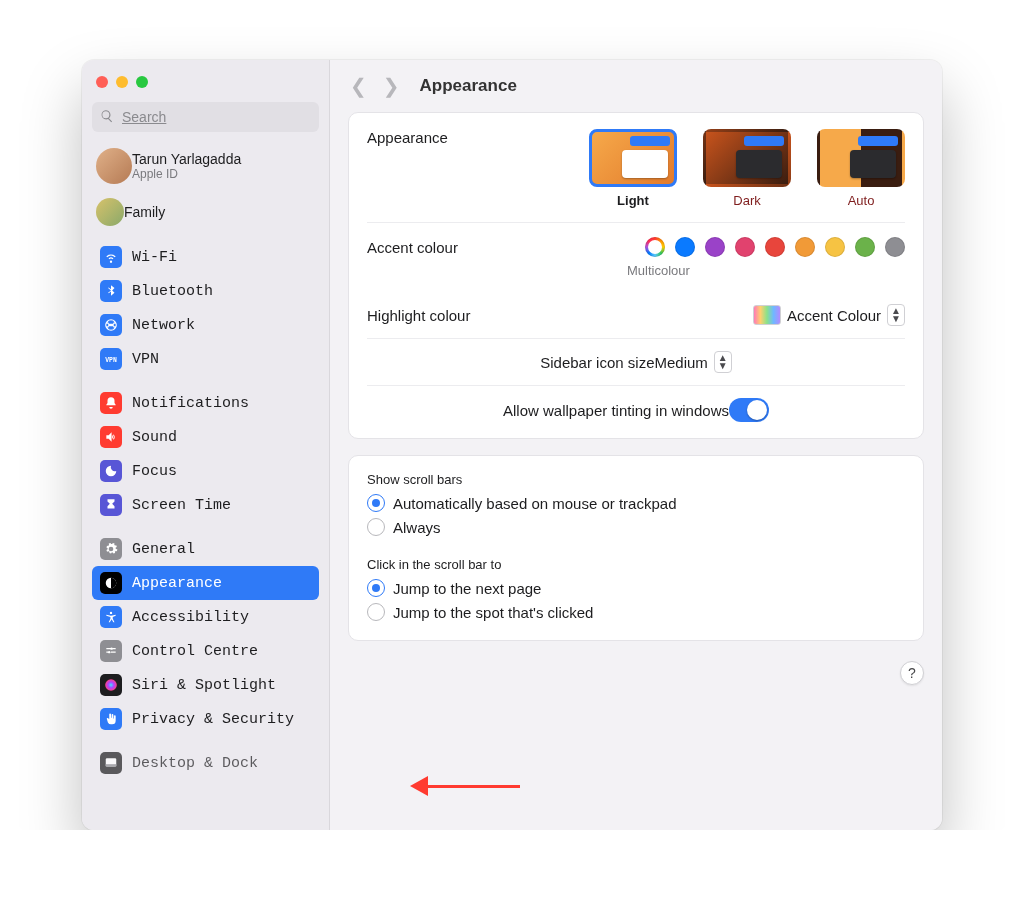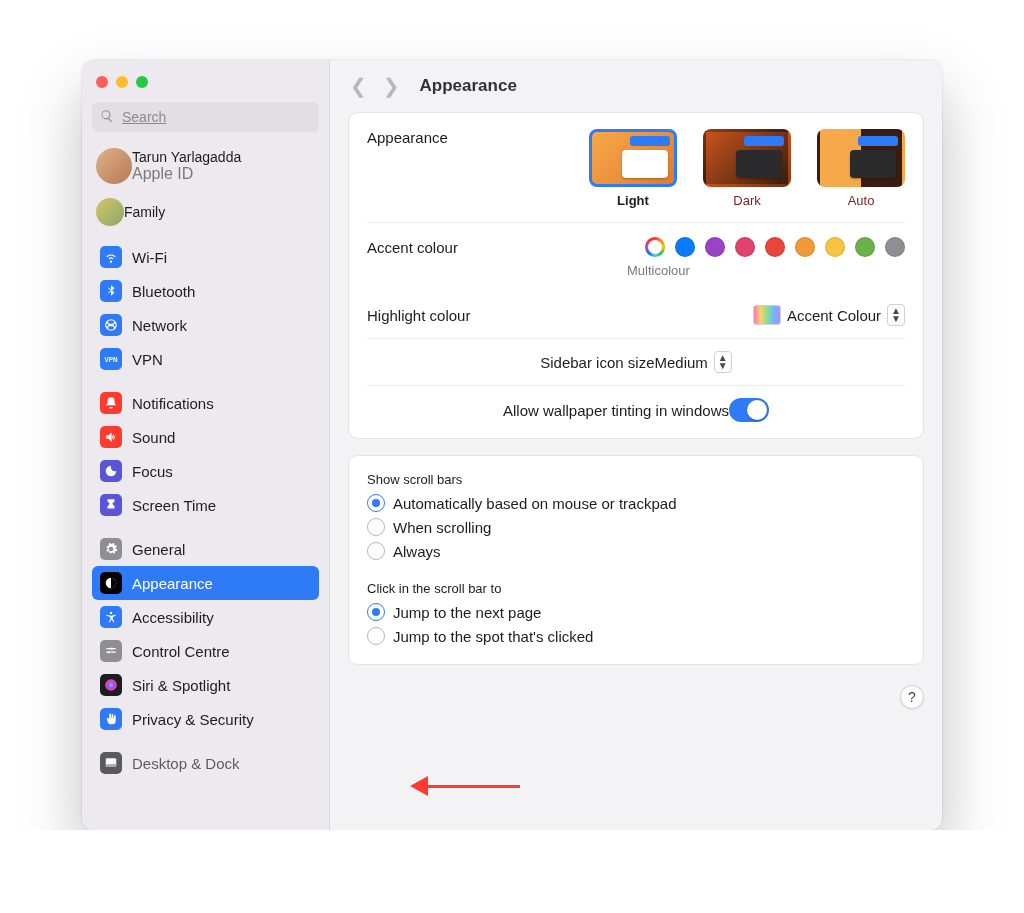--- a/index.html
+++ b/index.html
@@ -71,33 +71,34 @@
   }
   .avatar {
     width:36px; height:36px; border-radius:50%;
     background: linear-gradient(135deg,#e0b189,#b57a54);
     flex-shrink:0;
   }
   .avatar.fam {
     background: linear-gradient(135deg,#d7c26b,#8aa96a);
   }
   .account-row .name { font-size:14px; }
-  .account-row .sub  { font-size:16px; color:#7a7a7e; }
+  .account-row .sub  { font-size:12px; color:#7a7a7e; }
   .family-row { margin-top:6px; margin-bottom:10px; }
   .family-row .avatar { width:28px;height:28px; }
   .family-row .name { font-size:14px; }
 
   .section-gap { height: 10px; }
 
   .side-item {
     display:flex; align-items:center; gap:10px;
     padding: 6px 8px;
     border-radius: 6px;
     cursor: default;
     position: relative;
+    font-family: Liberation Mono, monospace;
   }
   .side-item.selected {
     background:#2f7af7;
     color:#fff;
   }
   .side-item .iconbox {
     width:22px; height:22px; border-radius:5px;
     display:flex; align-items:center; justify-content:center;
     flex-shrink:0;
   }
@@ -510,24 +511,20 @@
 
     <div class="card">
       <div class="group-label">Show scroll bars</div>
       <div id="scroll-opts">
           <div class="radio-row">
             <span class="radio checked"></span>
             <span>Automatically based on mouse or trackpad</span>
           </div>
           <div class="radio-row">
             <span class="radio"></span>
-            <span>When scrolling</span>
-          </div>
-          <div class="radio-row">
-            <span class="radio"></span>
             <span>Always</span>
           </div>
         </div>
 
       <div class="subgroup">
         <div class="group-label">Click in the scroll bar to</div>
         <div id="click-opts">
             <div class="radio-row">
               <span class="radio checked"></span>
               <span>Jump to the next page</span>

